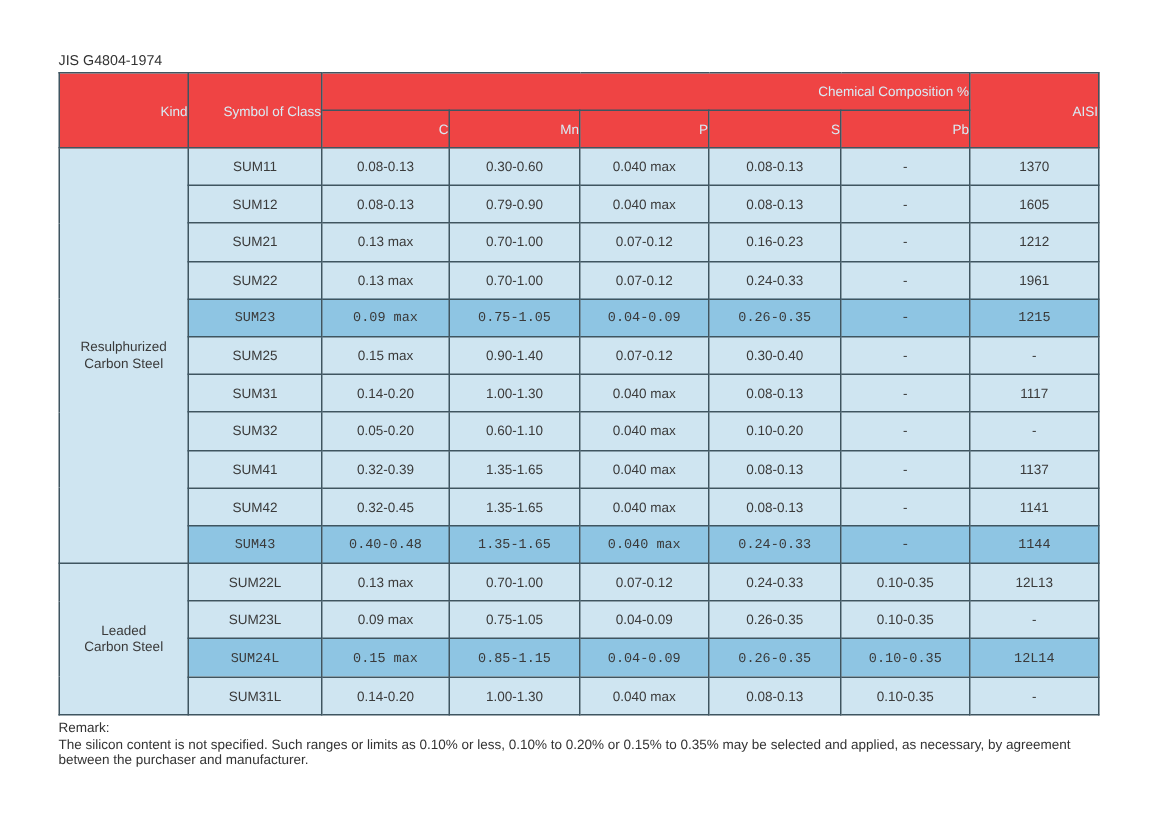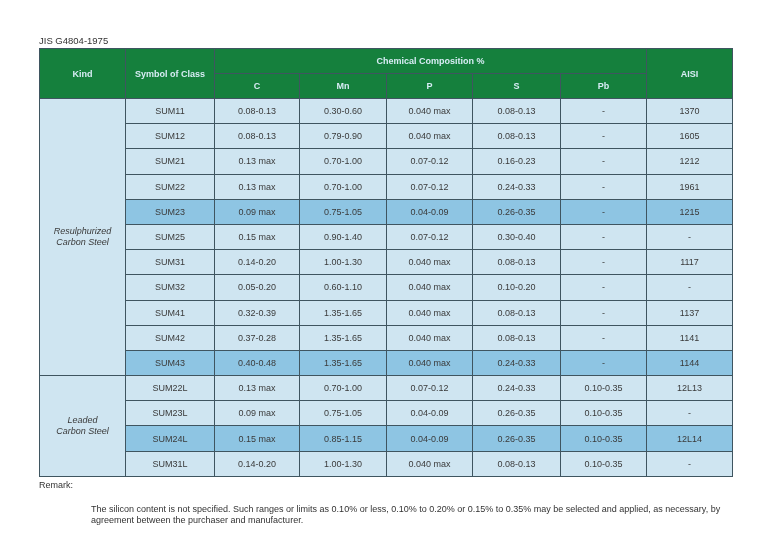--- a/index.html
+++ b/index.html
@@ -3,35 +3,35 @@
 <meta charset="utf-8">
 <style>
   html, body { margin: 0; padding: 0; background: #ffffff; }
   body { width: 768px; height: 543px; position: relative; overflow: hidden;
          font-family: "Liberation Sans", sans-serif; color: #3a3a3a; }
   .std-title { position: absolute; left: 39px; top: 35px; font-size: 9.5px; color: #333; }
   table.spec { position: absolute; left: 39px; top: 48px; border-collapse: collapse;
                table-layout: fixed; width: 693px; font-size: 9px; }
   table.spec th, table.spec td { border: 1px solid #3f5560; text-align: center; vertical-align: middle;
                padding: 0; }
-  table.spec th { background: #15803d; color: #d8ecf5; font-weight: bold; }
+  table.spec th { background: #ef4444; color: #d8ecf5; font-weight: normal; text-align: right; }
   table.spec thead tr.r1 th { height: 24px; }
   table.spec thead tr.r2 th { height: 24px; }
   table.spec td { background: #cfe5f1; height: 24.2px; color: #3a3a3a; }
-  table.spec tr.hl td.v { background: #8ec5e3; }
-  table.spec td.kind { background: #cfe5f1; line-height: 11px; font-style: italic; }
+  table.spec tr.hl td.v { background: #8ec5e3; font-family: Liberation Mono, monospace; }
+  table.spec td.kind { background: #cfe5f1; line-height: 11px; }
   .remark { position: absolute; left: 39px; top: 480px; width: 700px; font-size: 9px; color: #333;
-            display: flex; line-height: 10.5px; }
+            display: flex; line-height: 10.5px; flex-direction: column; }
   .remark .lbl { width: 52px; flex: none; }
-  .remark .txt { flex: 1; margin-top: 24px; }
+  .remark .txt { flex: 1; }
 </style>
 </head>
 <body>
 
-<div class="std-title">JIS G4804-1975</div>
+<div class="std-title">JIS G4804-1974</div>
 
 <table class="spec">
   <colgroup>
     <col style="width:86px">
       <col style="width:89px">
       <col style="width:85px">
       <col style="width:87px">
     <col style="width:86px">
       <col style="width:88px">
       <col style="width:86px">
@@ -130,21 +130,21 @@
         <td class="v">SUM41</td>
         <td class="v">0.32-0.39</td>
         <td class="v">1.35-1.65</td>
         <td class="v">0.040 max</td>
         <td class="v">0.08-0.13</td>
         <td class="v">-</td>
         <td class="v">1137</td>
       </tr>
       <tr>
         <td class="v">SUM42</td>
-        <td class="v">0.37-0.28</td>
+        <td class="v">0.32-0.45</td>
         <td class="v">1.35-1.65</td>
         <td class="v">0.040 max</td>
         <td class="v">0.08-0.13</td>
         <td class="v">-</td>
         <td class="v">1141</td>
       </tr>
       <tr class="hl">
         <td class="v">SUM43</td>
         <td class="v">0.40-0.48</td>
         <td class="v">1.35-1.65</td>

